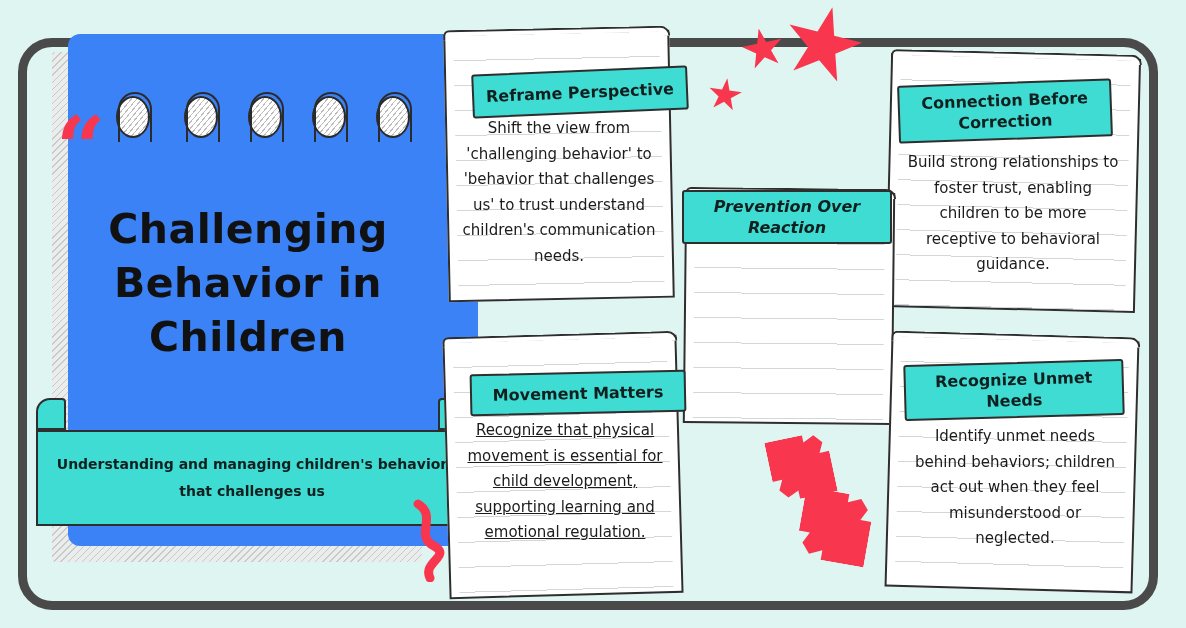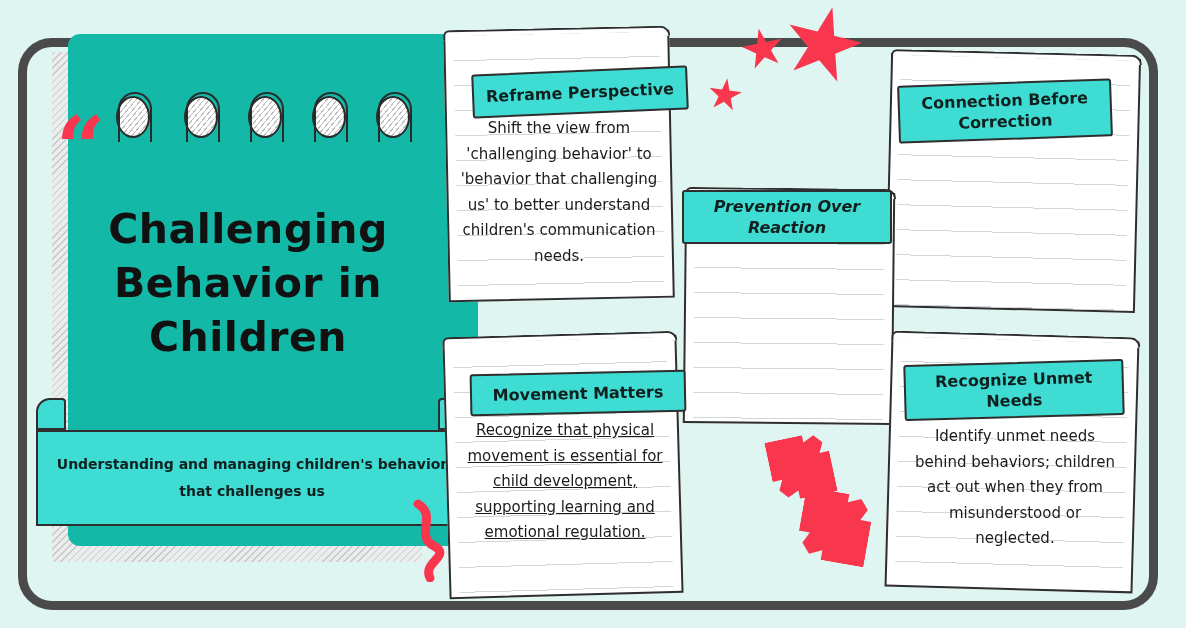--- a/index.html
+++ b/index.html
@@ -43,21 +43,21 @@
         #c9c9c9 0px, #c9c9c9 1px,
         #e9eeec 1px, #e9eeec 5px);
     border-radius: 4px;
   }
   .notepad {
     position: absolute;
     left: 68px;
     top: 34px;
     width: 410px;
     height: 512px;
-    background: #14b8a6;
+    background: #3b82f6;
     border-radius: 12px;
   }
   .spiral {
     position: absolute;
     top: 24px;
     left: 0;
     width: 360px;
     height: 70px;
   }
   .ring {
@@ -311,42 +311,45 @@
   <div class="puzzle" id="puzzle-b"></div>
   <svg class="squiggle" viewBox="0 0 52 84">
     <path d="M10 6 C30 18, 6 38, 26 48 C44 58, 14 64, 22 80" stroke="#f8374f" stroke-width="9" fill="none" stroke-linecap="round"></path>
   </svg>
 
   <div class="card" id="card-reframe">
     <div class="lines"></div>
   </div>
   <div class="card-header" id="hdr-reframe">Reframe Perspective</div>
   <div class="card-body" id="body-reframe">
-    <span>Shift the view from 'challenging behavior' to 'behavior that challenging us' to better understand children's communication needs.</span>
+    <span>Shift the view from 'challenging behavior' to 'behavior that challenges us' to trust understand children's communication needs.</span>
   </div>
 
   <div class="card" id="card-connection">
     <div class="lines"></div>
   </div>
   <div class="card-header" id="hdr-connection">Connection Before Correction</div>
+  <div class="card-body" id="body-connection">
+    <span>Build strong relationships to foster trust, enabling children to be more receptive to behavioral guidance.</span>
+  </div>
 
   <div class="card" id="card-prevention">
     <div class="lines"></div>
   </div>
   <div class="card-header" id="hdr-prevention">Prevention Over Reaction</div>
 
   <div class="card" id="card-movement">
     <div class="lines"></div>
   </div>
   <div class="card-header" id="hdr-movement">Movement Matters</div>
   <div class="card-body" id="body-movement">
     <span>Recognize that physical movement is essential for child development, supporting learning and emotional regulation.</span>
   </div>
 
   <div class="card" id="card-unmet">
     <div class="lines"></div>
   </div>
   <div class="card-header" id="hdr-unmet">Recognize Unmet Needs</div>
   <div class="card-body" id="body-unmet">
-    <span>Identify unmet needs behind behaviors; children act out when they from misunderstood or neglected.</span>
+    <span>Identify unmet needs behind behaviors; children act out when they feel misunderstood or neglected.</span>
   </div>
 
 </div>
 
 </body></html>

